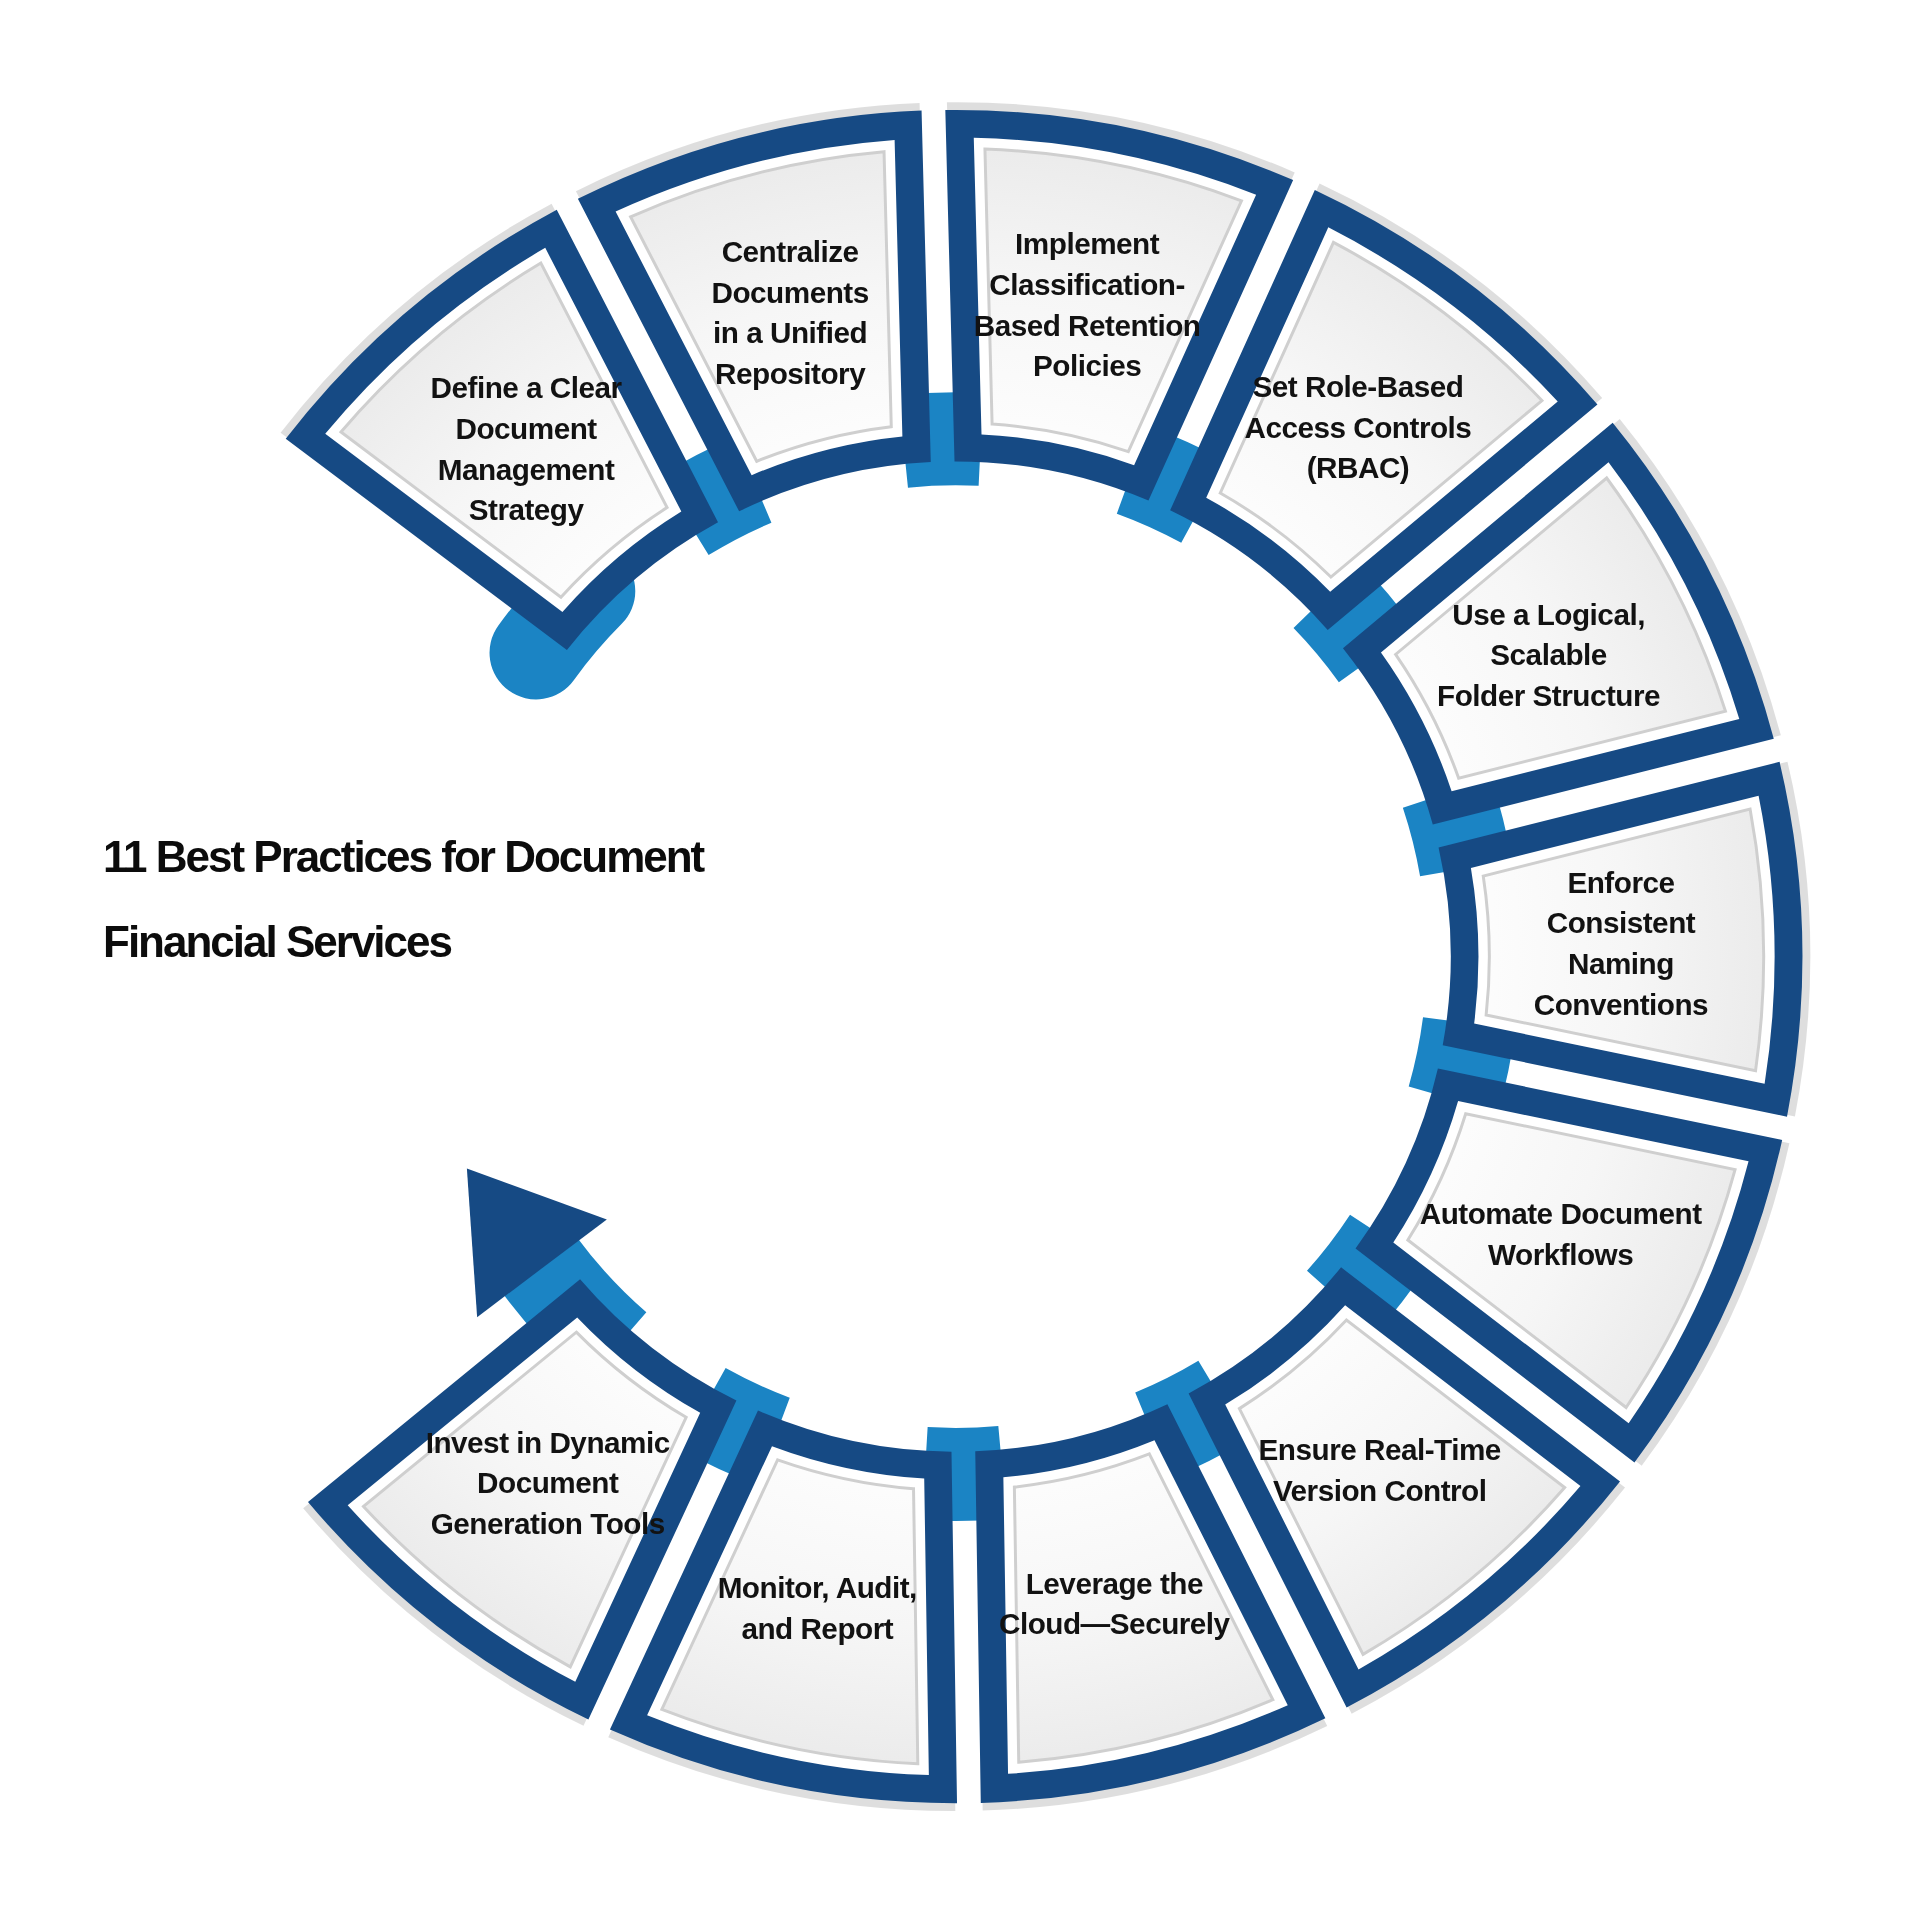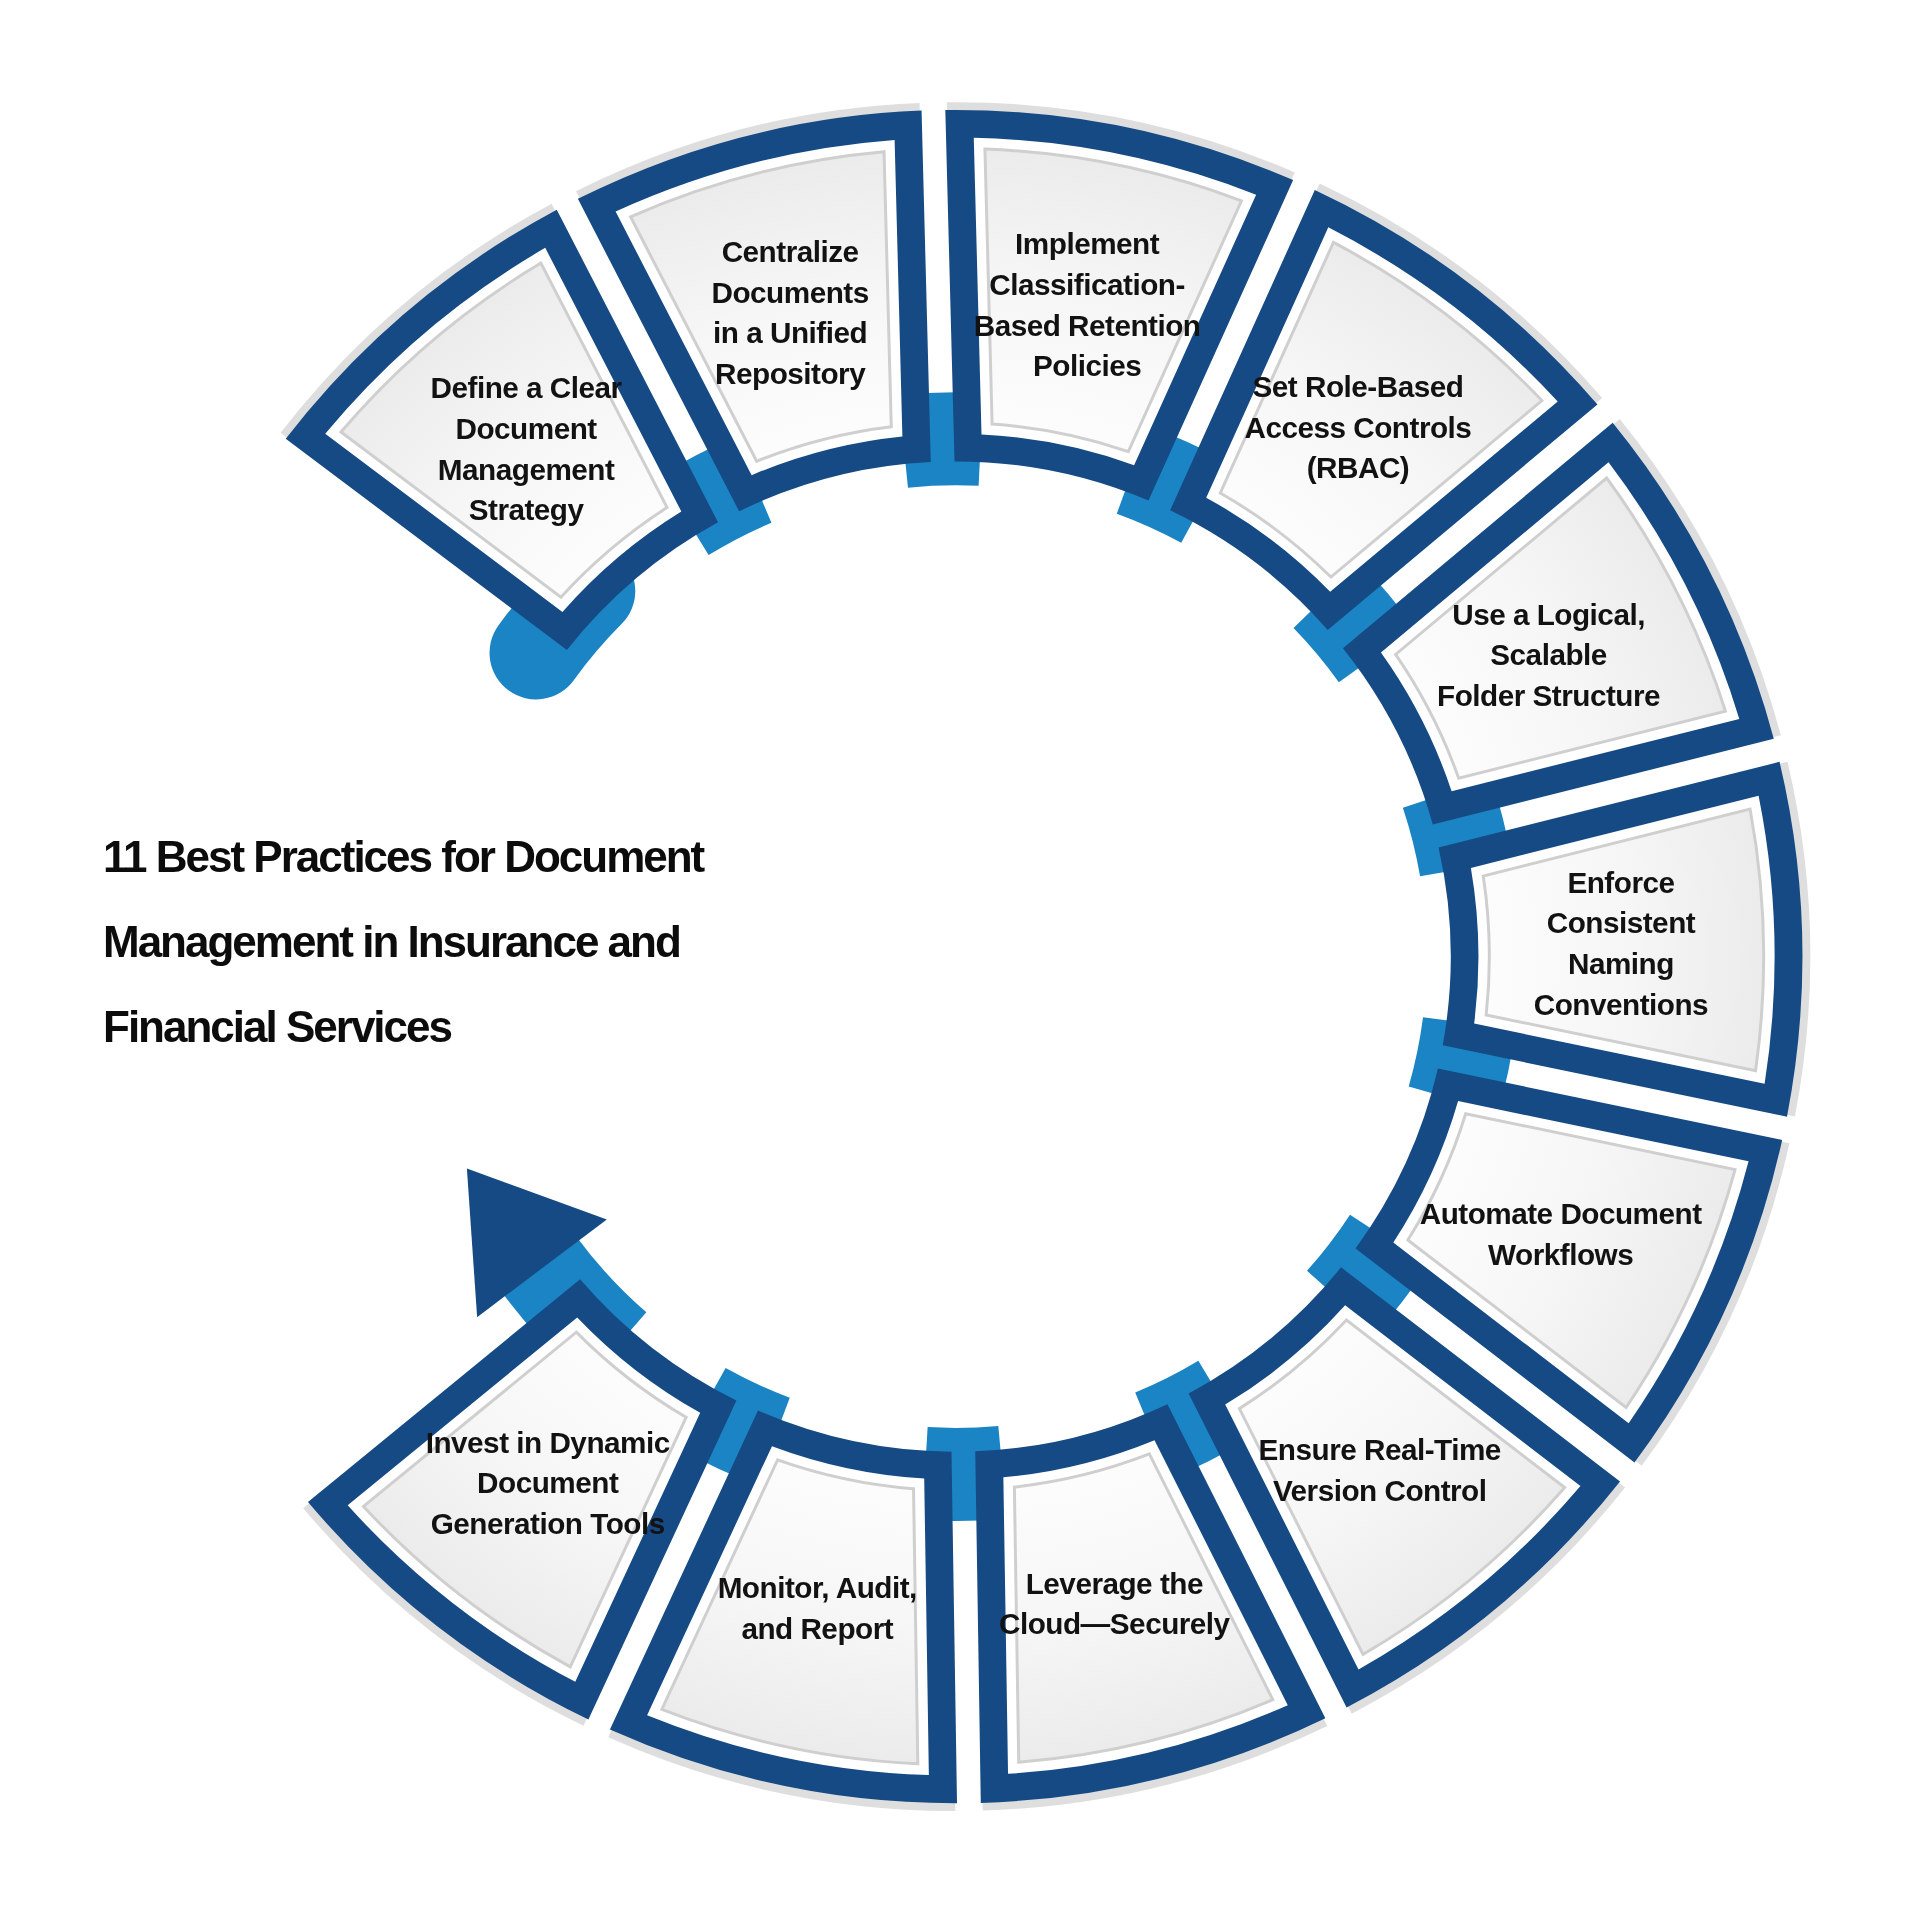--- a/index.html
+++ b/index.html
@@ -133,17 +133,16 @@
           <path d="M594.17 1736.39 A855 855 0 0 1 311.03 1516.77 L585.79 1291.88 A500 500 0 0 0 743.66 1414.34 Z" fill="#164a84"></path>
           <path d="M580.94 1698.41 A827 827 0 0 1 351.11 1520.13 L582.90 1330.39 A528 528 0 0 0 707.08 1426.72 Z" fill="#ffffff"></path>
           <path d="M575.88 1683.24 A816 816 0 0 1 367.06 1521.27 L582.02 1345.27 A539 539 0 0 0 692.89 1431.27 Z" fill="url(#panelGrad)" stroke="#cfcfcf" stroke-width="3"></path>
           <text class="seg-label" x="553.1" dominant-baseline="central"><tspan x="553.1" y="1456.0">Invest in Dynamic</tspan><tspan x="553.1" y="1497.0">Document</tspan><tspan x="553.1" y="1538.0">Generation Tools</tspan></text>
         </g>
       </g>
       <path d="M471.48 1180.12 L481.83 1330.10 L612.80 1231.40 Z" fill="#164a84"></path>
     </svg>
   <div class="title-block">
     <div>11 Best Practices for Document</div>
-    <div>Management in Insurance and</div>
     <div>Financial Services</div>
   </div>
 </div>
 
 
 </body></html>

